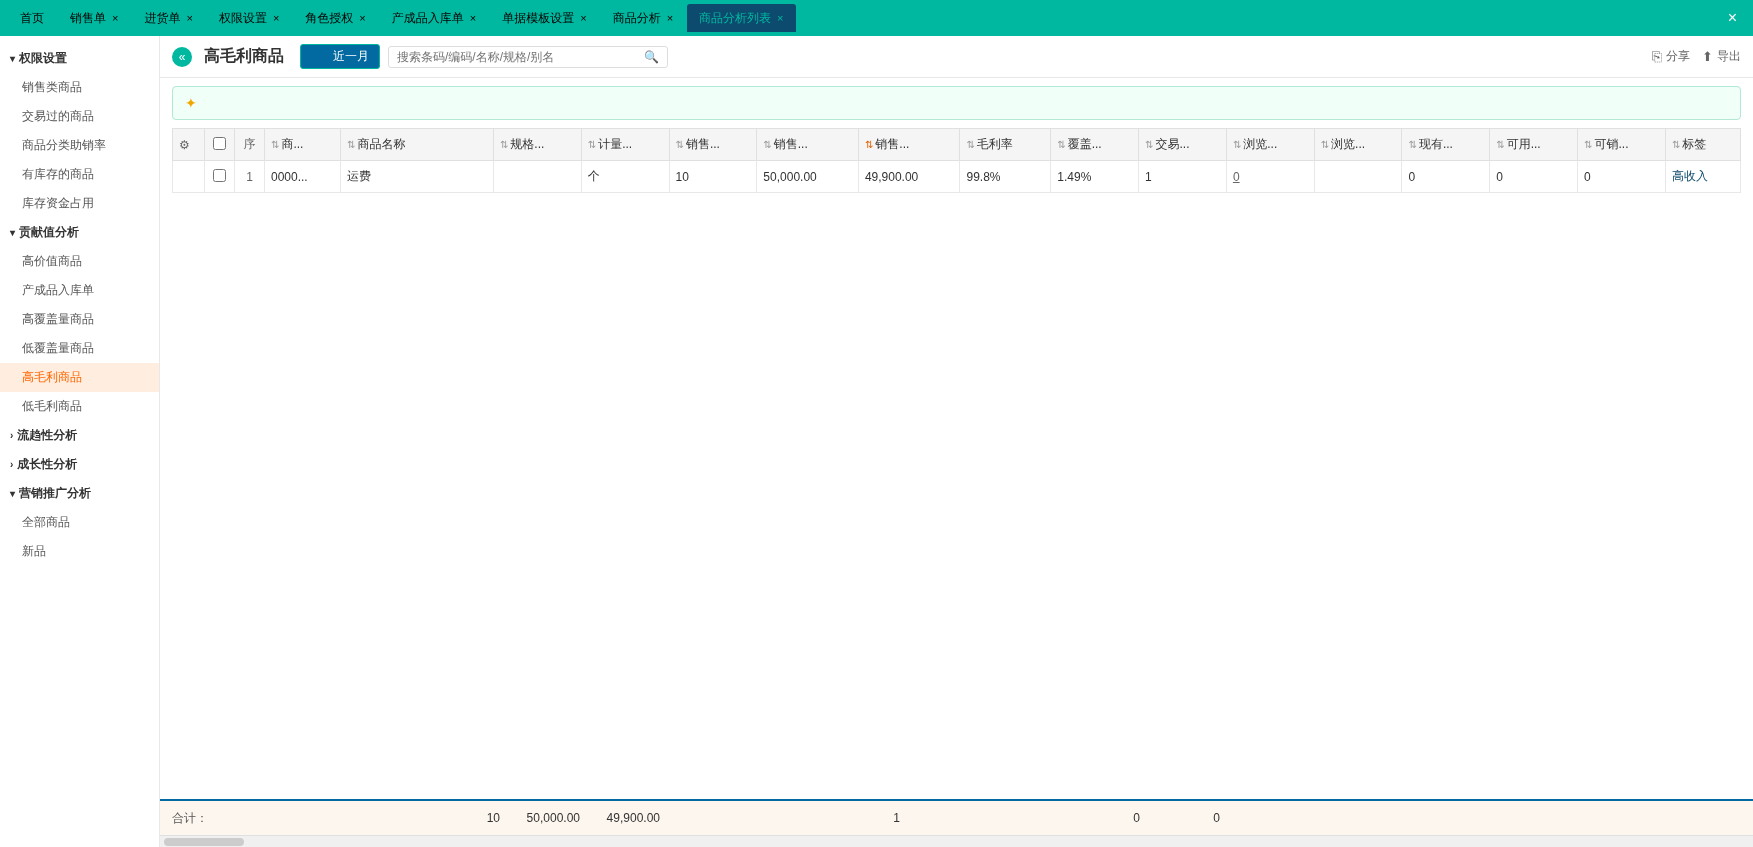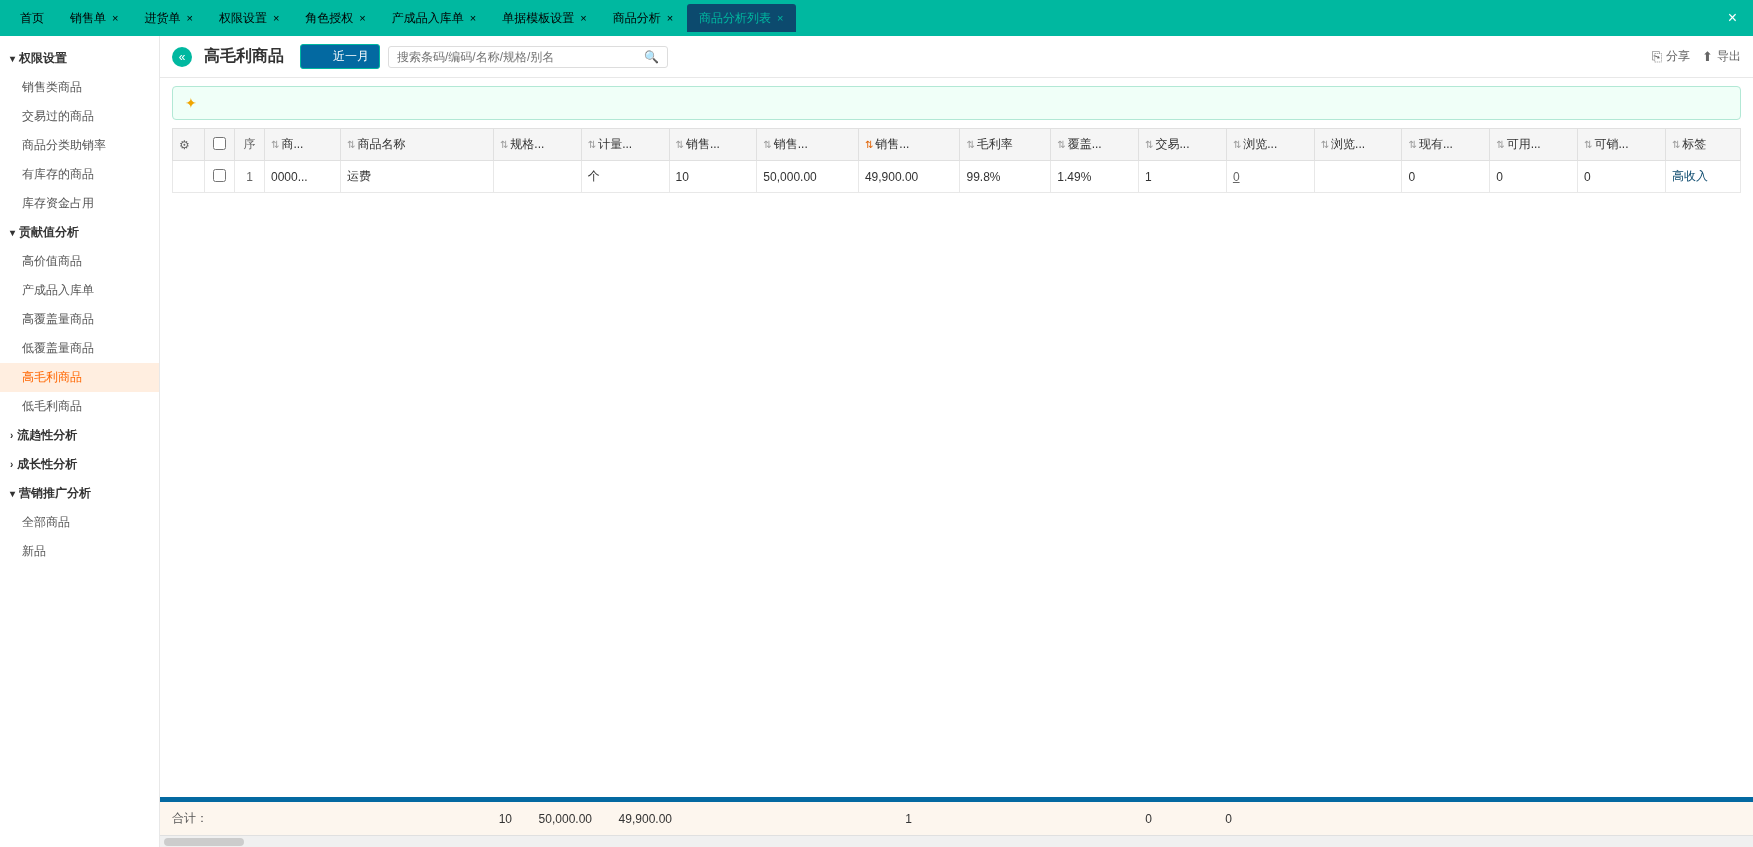--- a/index.html
+++ b/index.html
@@ -187,25 +187,25 @@
       color: #333;
       font-size: 12px;
       white-space: nowrap;
     }
     .tag-high { color: #0c4a6e; font-size: 12px; }
     .th-gear { color: #666; cursor: pointer; }
 
     
     .table-footer {
       background: #fdf6ee;
-      border-top: 5px solid #0369a1;
+      border-top: 2px solid #0369a1;
       padding: 8px 12px;
       display: flex;
       align-items: center;
-      gap: 12px;
+      gap: 0;
       min-height: 36px;
     }
     .footer-label { color: #555; font-size: 12px; padding-right: 20px; }
     .footer-cells {
       display: flex;
       flex: 1;
       gap: 0;
     }
     .footer-cell {
       min-width: 80px;

